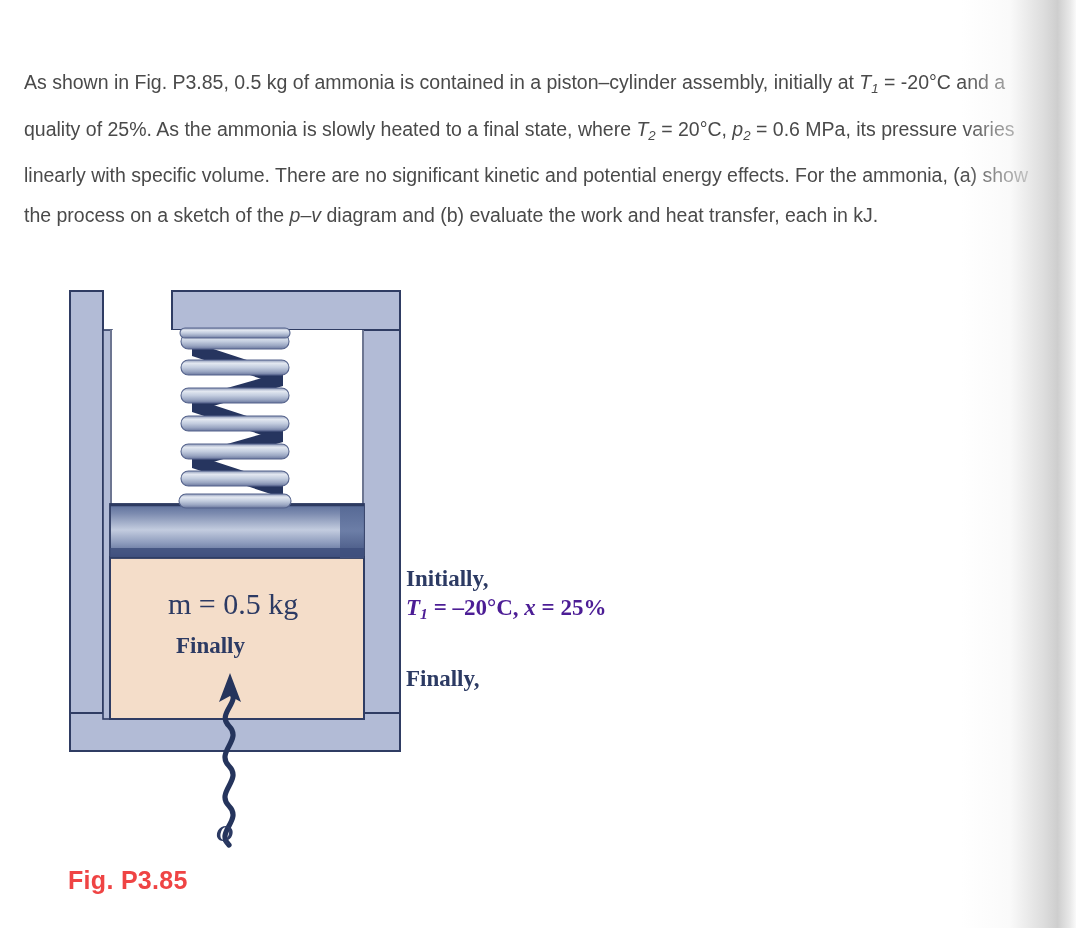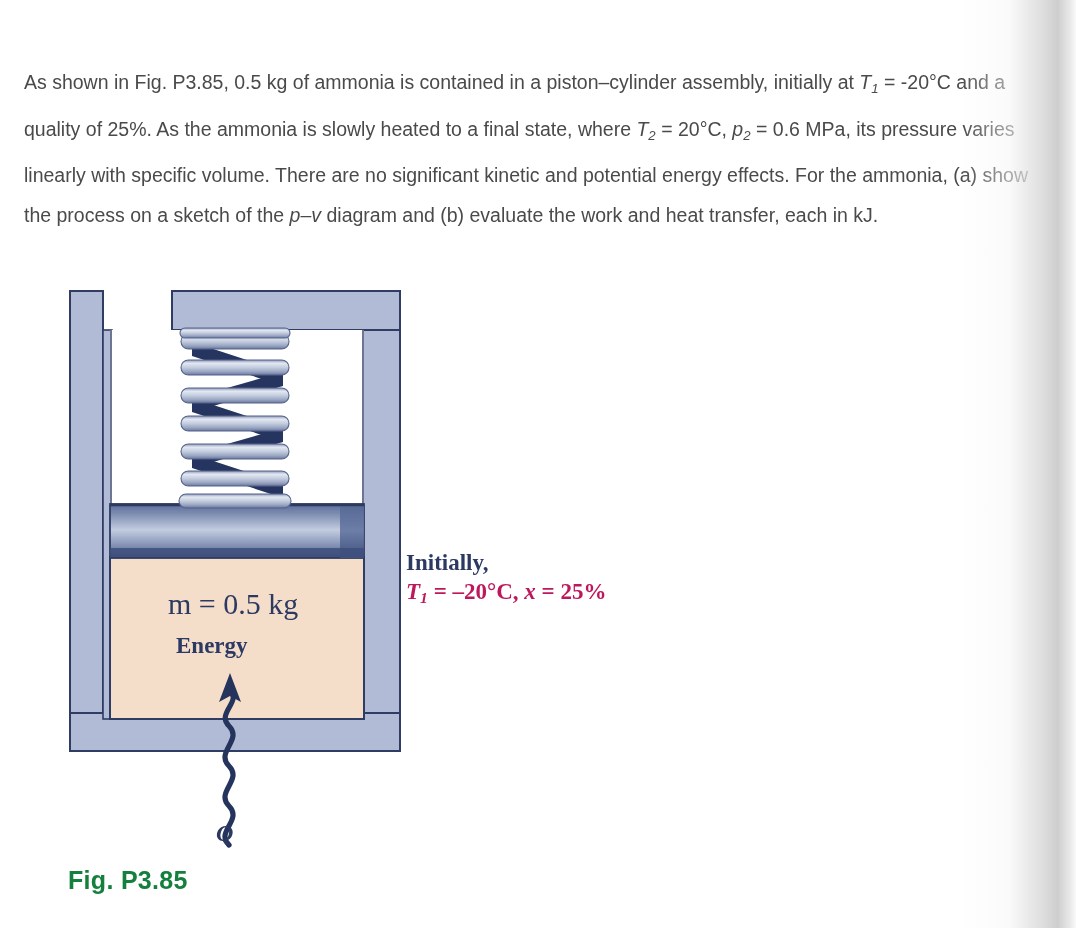--- a/index.html
+++ b/index.html
@@ -98,54 +98,54 @@
     font-weight: bold;
   }
   #label-q {
     left: 216px;
     top: 820px;
     font-size: 24px;
     font-style: italic;
     font-weight: bold;
   }
 
-  .annot-block { position: absolute; }
+  .annot-block { position: absolute; margin-top: 16px; }
   #annot-initial { left: 406px; top: 548px; }
   #annot-final   { left: 406px; top: 648px; }
   .annot-title {
     font-family: "Liberation Serif", serif;
     font-weight: bold;
     color: #2c3a63;
     font-size: 23px;
     line-height: 29px;
     white-space: nowrap;
   }
   .annot-line {
     font-family: "Liberation Serif", serif;
     font-weight: bold;
-    color: #be185d;
+    color: #4c1d95;
     font-size: 23px;
     line-height: 30px;
     white-space: nowrap;
   }
   .annot-line i { font-style: italic; }
   .annot-line sub {
     font-size: 0.68em;
     vertical-align: -0.26em;
     font-style: italic;
   }
 
   #fig-caption {
     position: absolute;
     left: 68px;
     top: 866px;
     font-family: "Liberation Sans", sans-serif;
     font-weight: bold;
     font-size: 25px;
-    color: #15803d;
+    color: #ef4444;
     letter-spacing: 0.3px;
   }
 </style>
 </head>
 <body>
 
 <div id="page">
 
 
   <div id="body-text">
@@ -235,30 +235,31 @@
                  C 215,792 243,780 229,766
                  C 215,752 243,740 229,726
                  C 216,713 242,702 230,690" fill="none" stroke="#25345c" stroke-width="5.2" stroke-linecap="round"></path>
         <polygon points="230,673 219,702 230,696 241,702" fill="#25345c"></polygon>
       </g>
     </svg>
   </div>
 
   <div class="fig-serif" id="label-mass">m = 0.5 kg</div>
 
-  <div class="fig-serif" id="label-substance">Energy</div>
+  <div class="fig-serif" id="label-substance">Finally</div>
 
   <div class="fig-serif" id="label-q">Q</div>
 
   <div class="annot-block" id="annot-initial">
     <div class="annot-title">Initially,</div>
     <div class="annot-line">
       <i>T</i><sub>1</sub> = –20°C, <i>x</i> = 25%
     </div>
   </div>
 
   <div class="annot-block" id="annot-final">
+    <div class="annot-title">Finally,</div>
   </div>
 
   <div id="fig-caption">Fig. P3.85</div>
 
   <div id="page-edge-shadow"></div>
 </div>
 
 </body></html>

